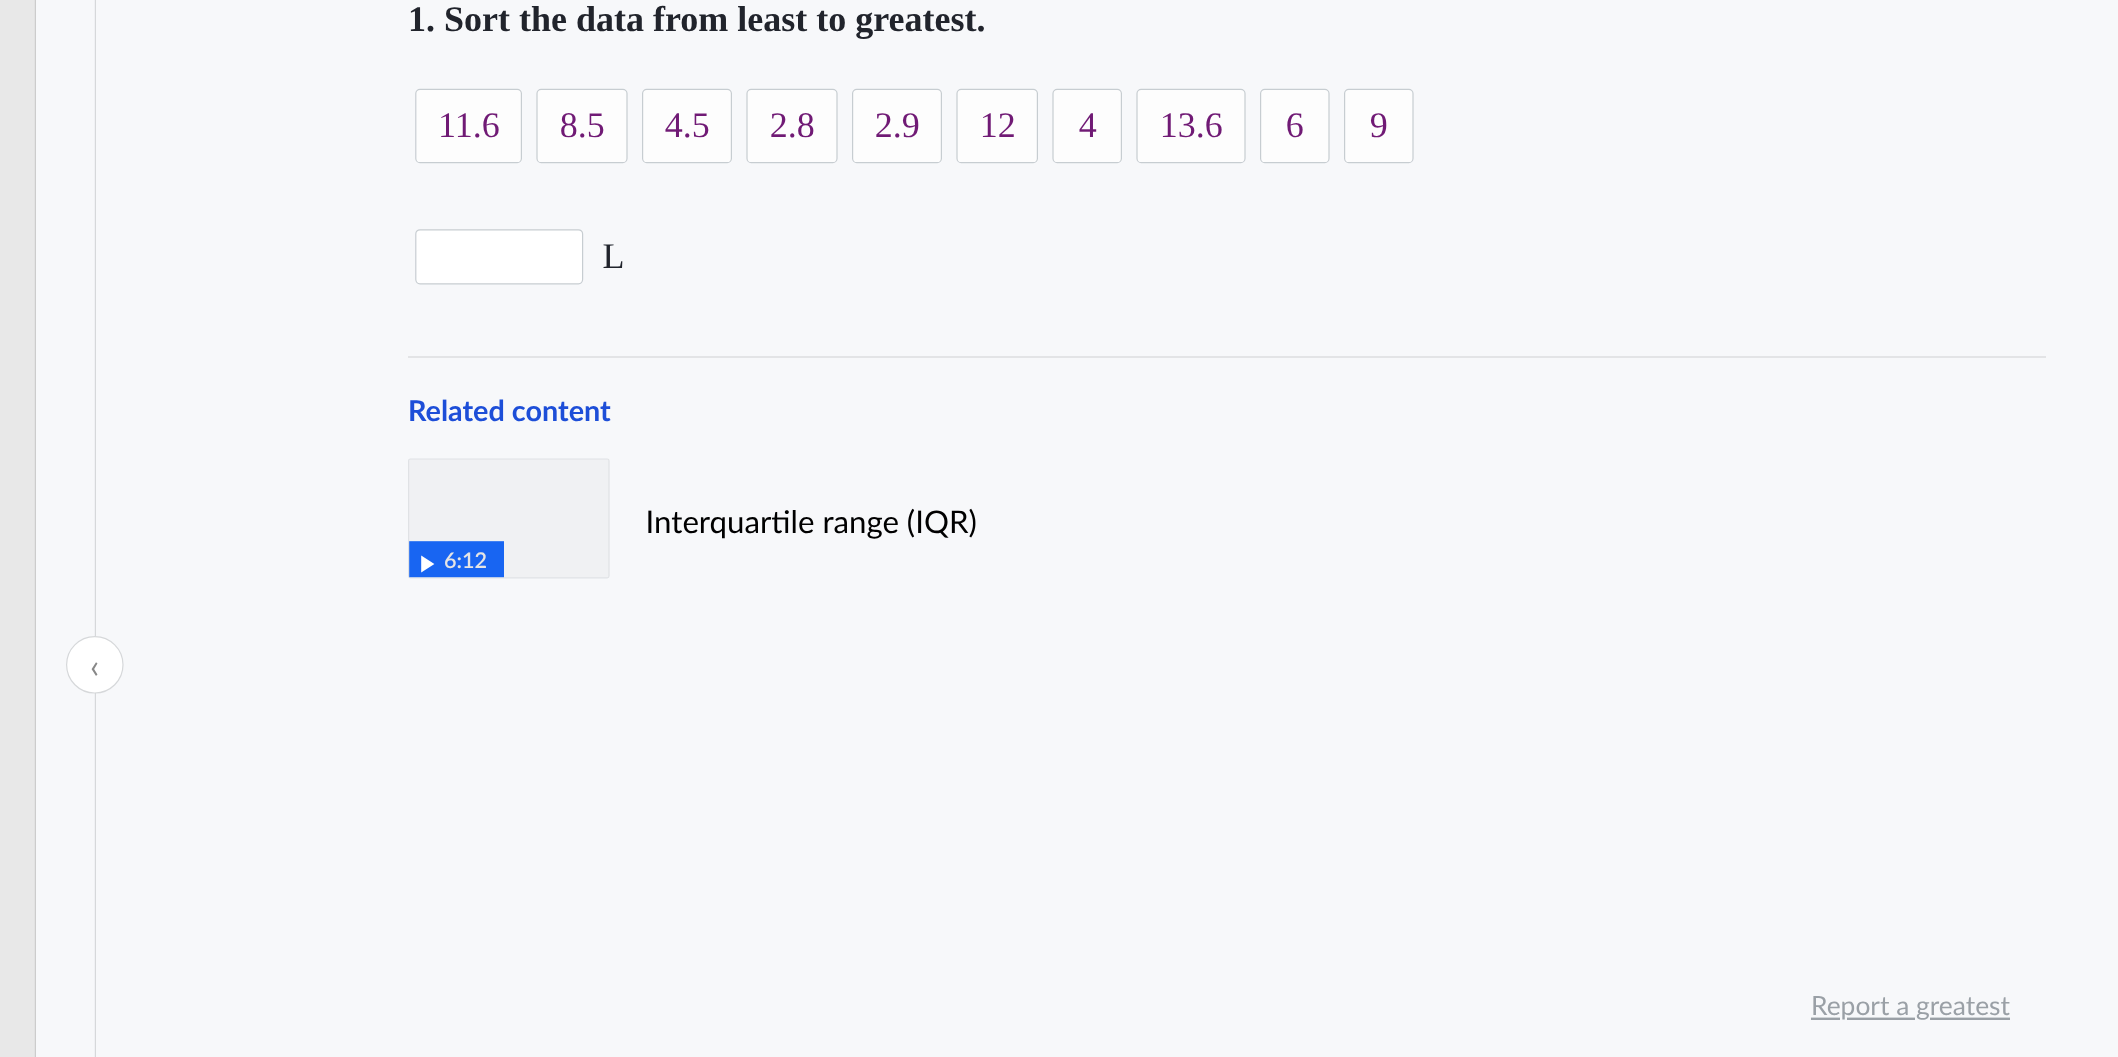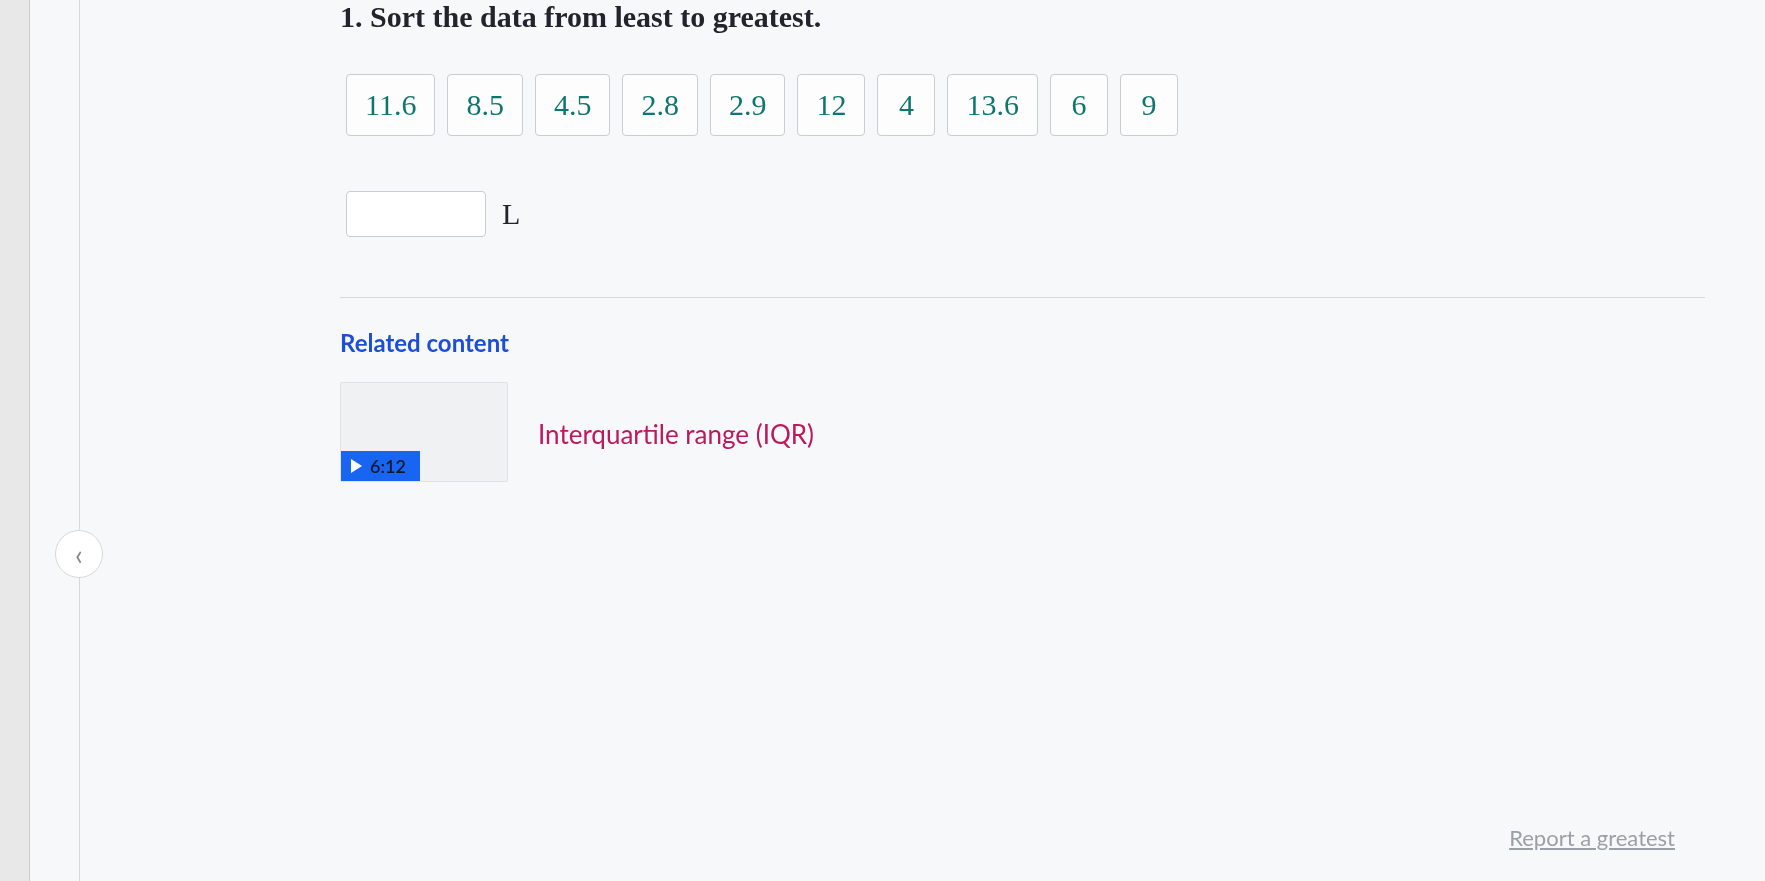--- a/index.html
+++ b/index.html
@@ -72,21 +72,21 @@
       border: 1px solid #c7cdd1;
       border-radius: 4px;
       background: #fdfdfd;
       min-width: 58px;
       height: 62px;
       display: flex;
       align-items: center;
       justify-content: center;
       font-family: Georgia, 'Times New Roman', serif;
       font-size: 30px;
-      color: #0f766e;
+      color: #701a75;
       padding: 0 18px;
       cursor: grab;
     }
     .answer-row {
       display: flex;
       align-items: center;
       gap: 16px;
       margin-left: 6px;
       margin-bottom: 60px;
     }
@@ -128,38 +128,38 @@
       background: #f0f1f3;
       border: 1px solid #e0e2e5;
       position: relative;
       border-radius: 2px;
     }
     .video-badge {
       position: absolute;
       left: 0;
       bottom: 0;
       background: #1865f2;
-      color: #0f172a;
+      color: #e5e5e5;
       font-size: 18px;
       padding: 4px 14px 4px 10px;
       display: flex;
-      align-items: center;
+      align-items: flex-end;
       gap: 8px;
       font-weight: 600;
     }
     .play-triangle {
       width: 0;
       height: 0;
       border-left: 11px solid #fff;
       border-top: 7px solid transparent;
       border-bottom: 7px solid transparent;
     }
     .related-title {
       font-size: 26px;
-      color: #be185d;
+      color: #000000;
       padding-bottom: 32px;
       text-align: center;
     }
     .report-link {
       position: absolute;
       right: 90px;
       bottom: 30px;
       font-size: 22px;
       color: #9aa0a6;
       text-decoration: underline;

